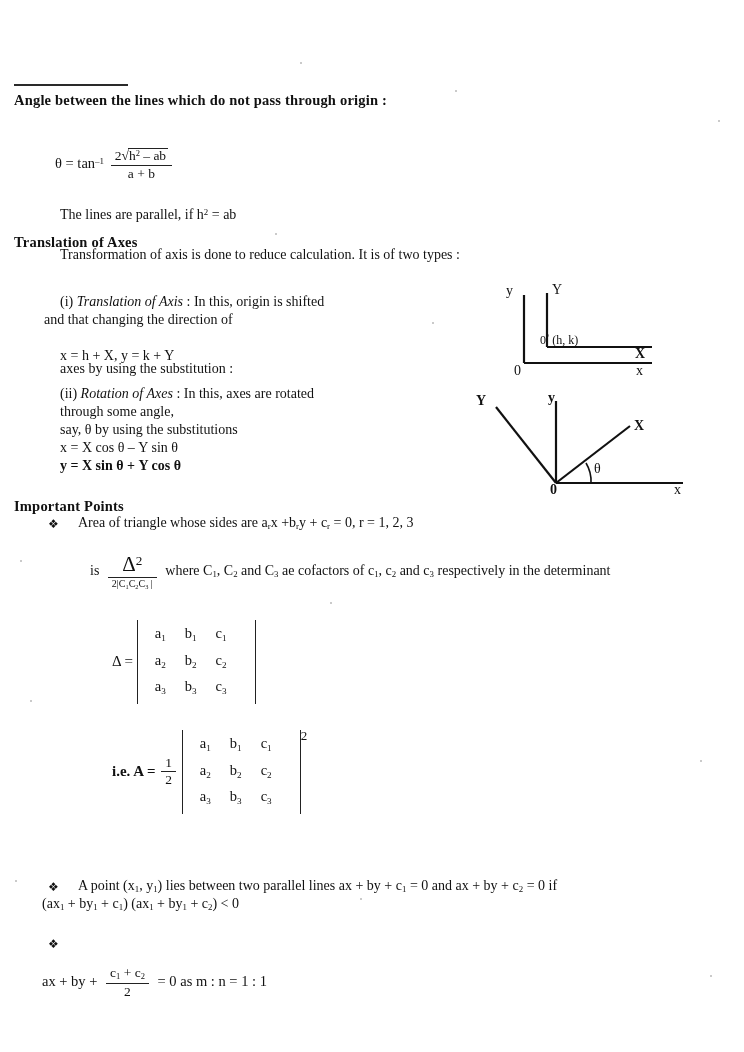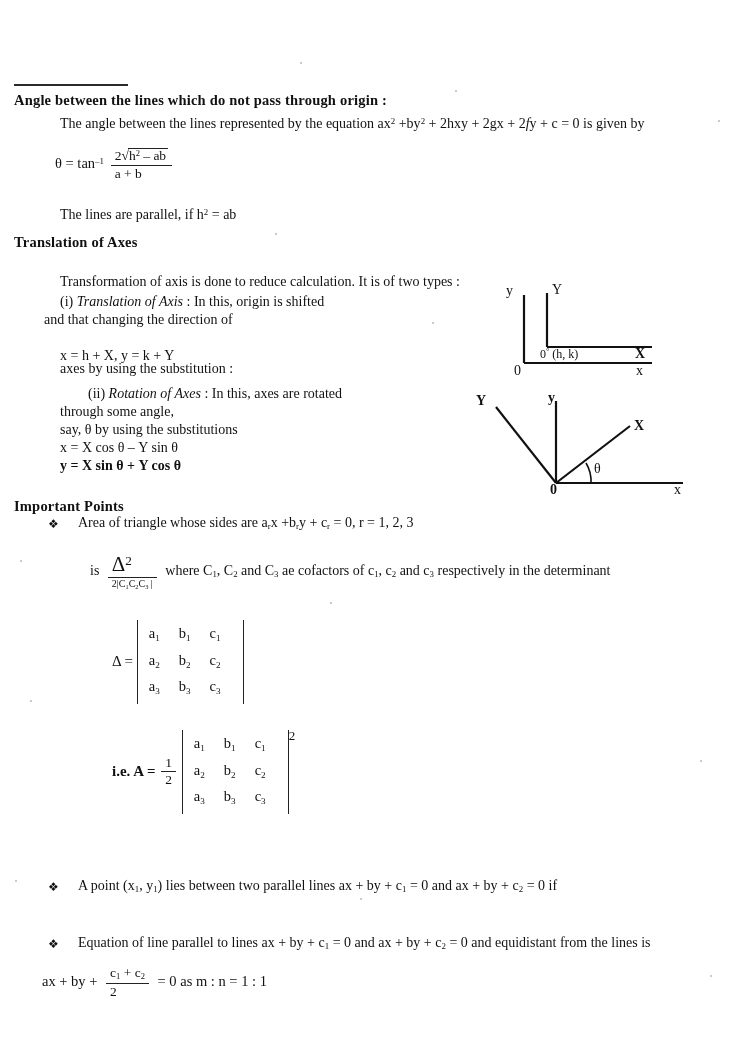--- a/index.html
+++ b/index.html
@@ -52,21 +52,21 @@
   }
   .bullet-mark {
     font-size: 12px;
     font-family: "DejaVu Sans", sans-serif;
   }
 
   
   .frac {
     display: inline-block;
     vertical-align: middle;
-    text-align: left;
+    text-align: center;
     line-height: 1.08;
     margin: 0 3px;
   }
   .frac .num {
     display: block;
     padding: 0 4px 1px 4px;
     border-bottom: 1.4px solid #222;
     font-size: 13.5px;
   }
   .frac .den {
@@ -83,21 +83,21 @@
     margin-left: -1px;
   }
   .radsym { display: inline-block; }
 
   
   .det {
     display: inline-block;
     vertical-align: middle;
     border-left: 1.6px solid #222;
     border-right: 1.6px solid #222;
-    padding: 2px 9px;
+    padding: 2px 15px;
   }
   .det table { border-collapse: collapse; }
   .det td {
     font-size: 14.5px;
     padding: 2px 13px 2px 2px;
     text-align: left;
     line-height: 18px;
   }
   .det td.cmid { padding-left: 6px; }
 
@@ -134,69 +134,66 @@
   <div class="speck" style="left:30px;top:700px;"></div>
   <div class="speck" style="left:700px;top:760px;"></div>
   <div class="speck" style="left:360px;top:898px;"></div>
   <div class="speck" style="left:710px;top:975px;"></div>
   <div class="speck" style="left:15px;top:880px;"></div>
 
   <div class="top-rule"></div>
 
   <div class="abs heading" style="left:14px;top:92px;">Angle between the lines which do not pass through origin :</div>
 
-  <div class="abs body" style="left:60px;top:113px;">
-    The angle between the lines represented by the equation ax<sup>2</sup>&nbsp;+by<sup>2</sup> + 2hxy + 2gx + 2<span class="it">f</span>y + c = 0 is given by
-  </div>
 
   <div class="abs" style="left:55px;top:148px;font-size:14.5px;">
     <span>θ = tan</span><sup style="font-size:0.62em;">–1</sup>
     <span class="frac">
       <span class="num">2<span class="radsym">√</span><span class="radical">h<sup>2</sup>&nbsp;–&nbsp;ab</span></span>
       <span class="den">a + b</span>
     </span>
   </div>
 
 
   <div class="abs body" style="left:60px;top:204px;">The lines are parallel, if h<sup>2</sup> = ab</div>
 
   <div class="abs heading" style="left:14px;top:234px;">Translation of Axes</div>
 
-  <div class="abs body" style="left:60px;top:273px;">Transformation of axis is done to reduce calculation. It is of two types :</div>
+  <div class="abs body" style="left:60px;top:246px;">Transformation of axis is done to reduce calculation. It is of two types :</div>
 
   <div class="abs body" style="left:60px;top:293px;">
     <span>(i)</span>
     <span class="it">Translation of Axis</span><span> : In this, origin is shifted</span>
   </div>
   <div class="abs body" style="left:44px;top:311px;">and that changing the direction of</div>
   <div class="abs body" style="left:60px;top:316px;margin-top:44px;">axes by using the substitution :</div>
   <div class="abs body" style="left:60px;top:347px;">x = h + X, y = k + Y</div>
 
-  <div class="abs body" style="left:60px;top:385px;margin-left:28px;">
+  <div class="abs body" style="left:60px;top:385px;">
     <span>(ii)</span>
     <span class="it">Rotation of Axes</span><span> : In this, axes are rotated</span>
   </div>
   <div class="abs body" style="left:60px;top:403px;">through some angle,</div>
   <div class="abs body" style="left:60px;top:421px;font-family:Liberation Serif, serif;">say, θ by using the substitutions</div>
   <div class="abs body" style="left:60px;top:439px;">x = X cos θ – Y sin θ</div>
   <div class="abs body" style="left:60px;top:457px;font-weight:bold;">y = X sin θ + Y cos θ</div>
 
   <div class="diagram" style="left:500px;top:285px;width:160px;height:100px;">
     <svg width="160" height="100" viewBox="0 0 160 100">
 
       <path d="M 24 10 L 24 78" stroke="#111" stroke-width="2.2" fill="none"></path>
       <path d="M 24 78 L 152 78" stroke="#111" stroke-width="2.2" fill="none"></path>
 
       <path d="M 47 8 L 47 62" stroke="#111" stroke-width="2.2" fill="none"></path>
       <path d="M 47 62 L 152 62" stroke="#111" stroke-width="2.2" fill="none"></path>
     </svg>
     <div class="dlabel" style="left:6px;top:-2px;">y</div>
     <div class="dlabel" style="left:52px;top:-3px;">Y</div>
     <div class="dlabel" style="left:14px;top:78px;">0</div>
-    <div class="dlabel small" style="left:40px;top:62px;">
+    <div class="dlabel small" style="left:40px;top:48px;">
       <span>0</span><sup style="font-size:0.7em;">°</sup>
       <span>(h, k)</span>
     </div>
     <div class="dlabel b" style="left:135px;top:61px;">X</div>
     <div class="dlabel" style="left:136px;top:78px;">x</div>
   </div>
 
   <div class="diagram" style="left:478px;top:393px;width:215px;height:105px;">
     <svg width="215" height="105" viewBox="0 0 215 105">
 
@@ -286,25 +283,25 @@
       </tbody>
         </table>
     </span><span style="vertical-align:top;position:relative;top:-2px;font-size:13px;">2</span>
   </div>
 
 
   <div class="abs bullet-mark" style="left:48px;top:880px;">❖</div>
   <div class="abs body" style="left:78px;top:877px;">
     A point (x<sub>1</sub>, y<sub>1</sub>) lies between two parallel lines ax + by + c<sub>1</sub> = 0 and ax + by + c<sub>2</sub> = 0 if
   </div>
+  <div class="abs body" style="left:42px;top:895px;">
+    (ax<sub>1</sub> + by<sub>1</sub> + c<sub>1</sub>) (ax<sub>1</sub> + by<sub>1</sub> + c<sub>2</sub>) &lt; 0
+  </div>
 
   <div class="abs bullet-mark" style="left:48px;top:937px;">❖</div>
-  <div class="abs body" style="left:78px;top:934px;">
-    Equation of line parallel to lines ax + by + c<sub>1</sub> = 0 and ax + by + c<sub>2</sub> = 0 and equidistant from the lines is
-  </div>
 
   <div class="abs" style="left:42px;top:966px;font-size:14.5px;">
     <span>ax + by +</span>
     <span class="frac" style="margin:0 5px;">
       <span class="num">c<sub>1</sub> + c<sub>2</sub></span>
       <span class="den">2</span>
     </span>
     <span>= 0 as m : n = 1 : 1</span>
   </div>
 

